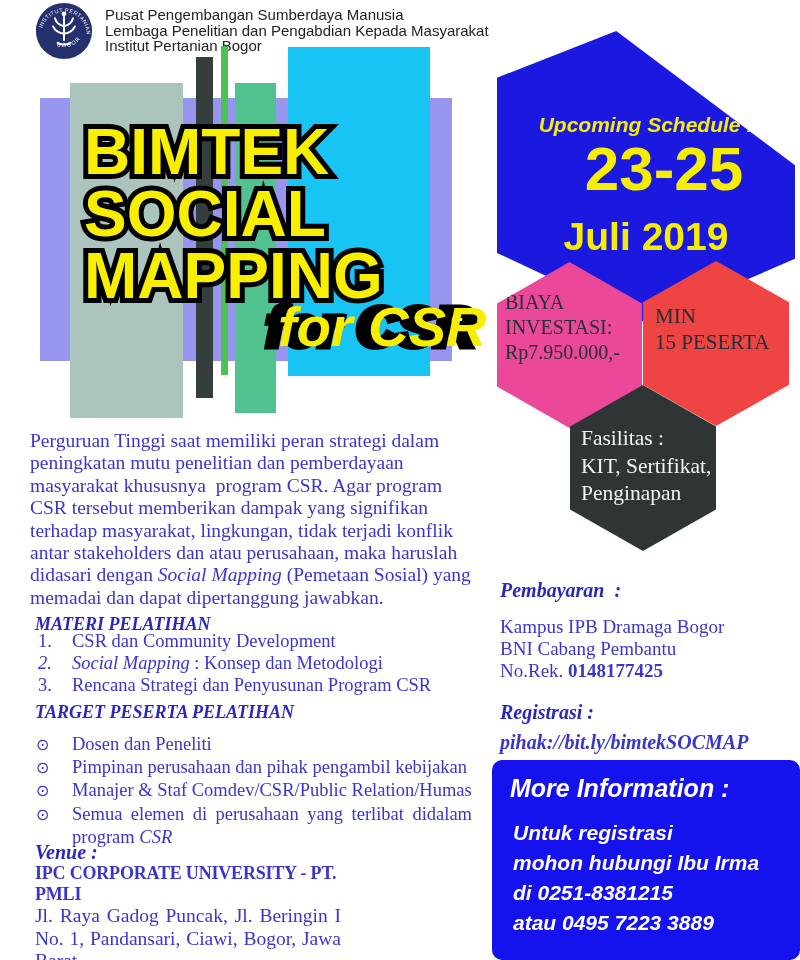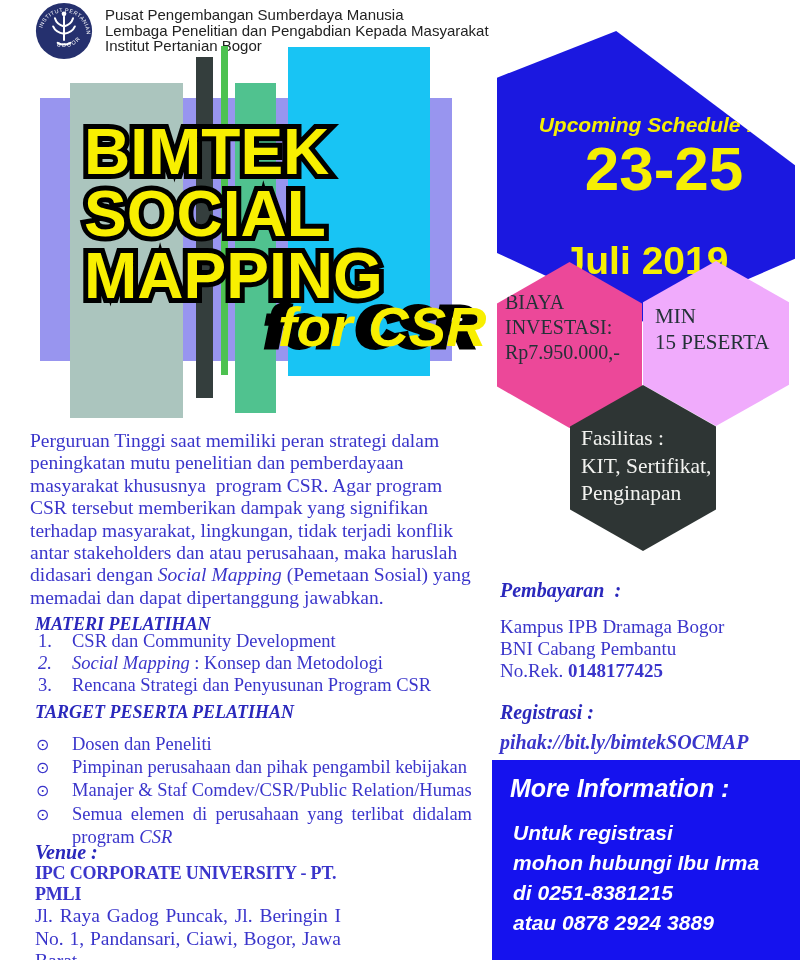--- a/index.html
+++ b/index.html
@@ -32,27 +32,27 @@
             font-size:56px;line-height:44px;padding-left:12px;}
   .subtitle .t-stroke{-webkit-text-stroke:7px #000;}
 
   
   .hex{position:absolute;}
   .hex-schedule{left:497px;top:31px;width:298px;height:292px;background:#1b18e0;z-index:4;
     clip-path:polygon(40% 0%,100% 46%,100% 78%,50% 100%,0% 76%,0% 16%);
     text-align:center;font-family:"Liberation Sans",sans-serif;color:#f5ee04;}
   .sched-label{position:absolute;left:0;right:0;top:82px;font-size:21px;font-weight:bold;font-style:italic;}
   .sched-dates{position:absolute;left:0;right:4px;top:104px;font-size:62px;font-weight:bold;line-height:68px;padding-left:40px;}
-  .sched-month{position:absolute;left:0;right:0;top:184px;font-size:39px;font-weight:bold;line-height:44px;margin-top:24px;}
+  .sched-month{position:absolute;left:0;right:0;top:184px;font-size:39px;font-weight:bold;line-height:44px;}
 
   .hex-shape{clip-path:polygon(50% 0%,100% 25%,100% 75%,50% 100%,0% 75%,0% 25%);}
   .hex-cost{left:497px;top:262px;width:145px;height:166px;background:#ec4899;z-index:5;
             color:#233137;font-size:20px;line-height:25px;padding:0;}
   .hex-cost .hex-text{position:absolute;left:8px;top:28px;}
-  .hex-participants{left:643px;top:261px;width:146px;height:165px;background:#f0abfc;z-index:5;
+  .hex-participants{left:643px;top:261px;width:146px;height:165px;background:#ef4444;z-index:5;
             color:#233137;font-size:21px;line-height:26px;}
   .hex-participants .hex-text{position:absolute;left:12px;top:42px;}
   .hex-facilities{left:570px;top:385px;width:146px;height:166px;background:#2e3534;z-index:6;
             color:#f3f3f0;font-size:21.5px;line-height:27.5px;}
   .hex-facilities .hex-text{position:absolute;left:11px;top:40px;}
 
   
   .blue-text{color:#3a35cb;}
   .intro{position:absolute;left:30px;top:430px;width:452px;z-index:10;
          font-size:19.5px;line-height:22.4px;white-space:pre-wrap;}
@@ -82,21 +82,21 @@
   .payment{position:absolute;left:500px;top:578px;width:290px;}
   .pay-heading{font-size:20px;font-weight:bold;font-style:italic;color:#2a28bc;
                white-space:pre-wrap;margin-bottom:14px;line-height:24px;}
   .pay-line{font-size:19px;line-height:22px;}
   .pay-line b{font-weight:bold;}
   .registration{position:absolute;left:500px;top:700px;width:290px;}
   .reg-heading{font-size:20px;font-weight:bold;font-style:italic;color:#2a28bc;line-height:24px;}
   .reg-url{font-size:20px;font-weight:bold;font-style:italic;margin-top:6px;line-height:24px;}
 
   .more-info{position:absolute;left:492px;top:760px;width:308px;height:200px;background:#1512ee;z-index:4;
-             font-family:"Liberation Sans",sans-serif;color:#fff;}
+             font-family:"Liberation Sans",sans-serif;color:#fff;border-radius:10px;}
   .mi-heading{position:absolute;left:18px;top:14px;font-size:25px;font-weight:bold;font-style:italic;}
   .mi-lines{position:absolute;left:21px;top:58px;font-size:21px;font-weight:bold;font-style:italic;line-height:30px;}
 </style>
 </head>
 <body>
 
 <div class="poster">
 
   <div class="logo">
     <svg viewBox="0 0 64 64" width="58" height="58">
@@ -244,17 +244,17 @@
     <div class="reg-url">pihak://bit.ly/bimtekSOCMAP</div>
   </div>
 
   <div class="more-info">
     <div class="mi-heading">More Information :</div>
     <div class="mi-lines">
 
     <div>Untuk registrasi</div>
         <div>mohon hubungi Ibu Irma</div>
         <div>di 0251-8381215</div>
-        <div>atau 0878 2924 3889</div>
+        <div>atau 0495 7223 3889</div>
       </div>
   </div>
 
 </div>
 
 </body></html>

